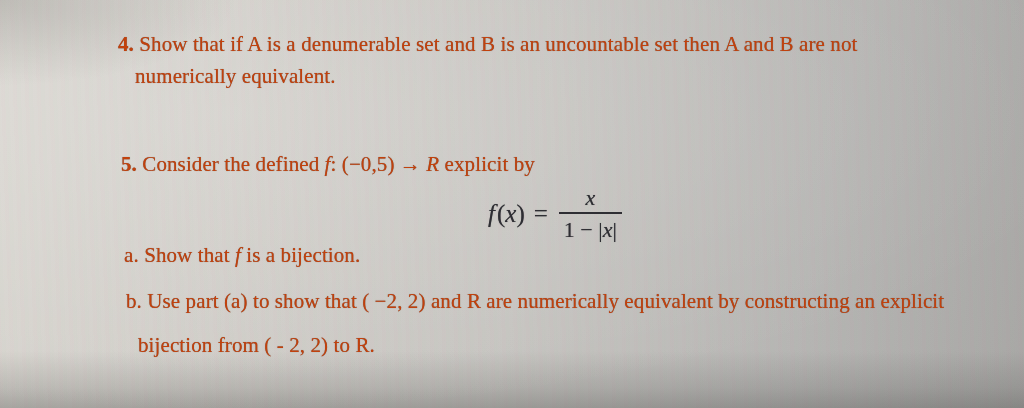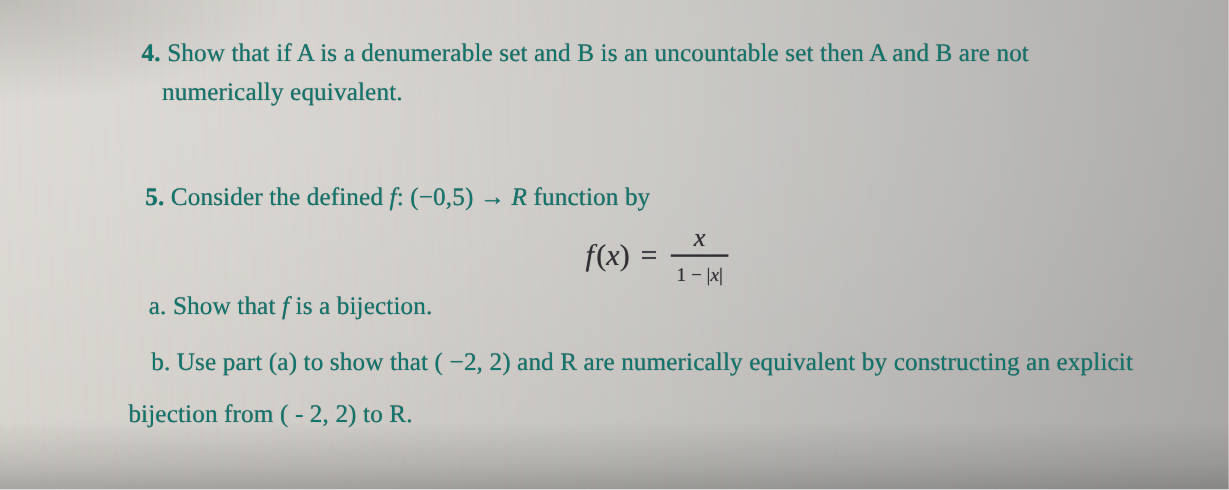--- a/index.html
+++ b/index.html
@@ -21,21 +21,21 @@
       repeating-linear-gradient(88deg,
         rgba(236,192,206,0.060) 0px, rgba(236,192,206,0.060) 4px,
         rgba(198,228,204,0.060) 4px, rgba(198,228,204,0.060) 8px,
         rgba(238,238,238,0.040) 8px, rgba(238,238,238,0.040) 12px),
       linear-gradient(102deg, #d8d5cf 0%, #cecbc6 28%, #c4c2be 52%, #b4b3b1 78%, #a5a4a2 100%);
   }
   .textline {
     position: absolute;
     white-space: nowrap;
     font-size: 21px;
-    color: #0f766e;
+    color: #c2410c;
     text-shadow: 0 0 0.7px rgba(46,46,51,0.65);
     letter-spacing: 0.1px;
   }
   .bold { font-weight: bold; }
   .it { font-style: italic; }
   .up { font-style: normal; }
   .formula {
     position: absolute;
     left: 488px;
     top: 186px;
@@ -55,36 +55,36 @@
     align-items: center;
   }
   .frac .num { font-size: 22px; font-style: italic; line-height: 24px; }
   .frac .bar {
     height: 2px;
     background: #2e2e33;
     width: 100%;
     margin: 2px 0 3px 0;
     align-self: stretch;
   }
-  .frac .den { font-size: 16px; line-height: 25px; padding: 0 5px; }
+  .frac .den { font-size: 22px; line-height: 25px; padding: 0 5px; }
 </style>
 </head>
 <body>
 
 <div class="photo-bg"></div>
 
 <div class="textline" style="left:118px; top:32px;">
   <span class="bold">4.</span><span> Show that if A is a denumerable set and B is an uncountable set then A and B are not</span>
 </div>
 <div class="textline" style="left:115px; top:64px;margin-left:20px;">
   <span>numerically equivalent.</span>
 </div>
 
 <div class="textline" style="left:121px; top:152px;">
-  <span class="bold">5.</span><span> Consider the defined </span><span class="it">f</span><span>: (−0,5) → </span><span class="it">R</span><span> function by</span>
+  <span class="bold">5.</span><span> Consider the defined </span><span class="it">f</span><span>: (−0,5) → </span><span class="it">R</span><span> explicit by</span>
 </div>
 
 <div class="formula">
   <span class="lhs">
     <span class="fvar">f</span>
       <span class="up">(</span>
       <span class="xvar">x</span>
       <span class="up">)</span>
       <span class="up eqgap">=</span>
   </span>
@@ -95,15 +95,15 @@
   </span>
 </div>
 
 <div class="textline" style="left:124px; top:243px;">
   <span>a.</span><span>  Show that </span><span class="it">f</span><span> is a bijection.</span>
 </div>
 
 <div class="textline" style="left:126px; top:289px;">
   <span>b.</span><span>  Use part (a) to show that ( −2, 2) and R are numerically equivalent by constructing an explicit</span>
 </div>
-<div class="textline" style="left:107px; top:333px;">
+<div class="textline" style="left:138px; top:333px;">
   <span>bijection from ( - 2, 2) to R.</span>
 </div>
 
 </body></html>

